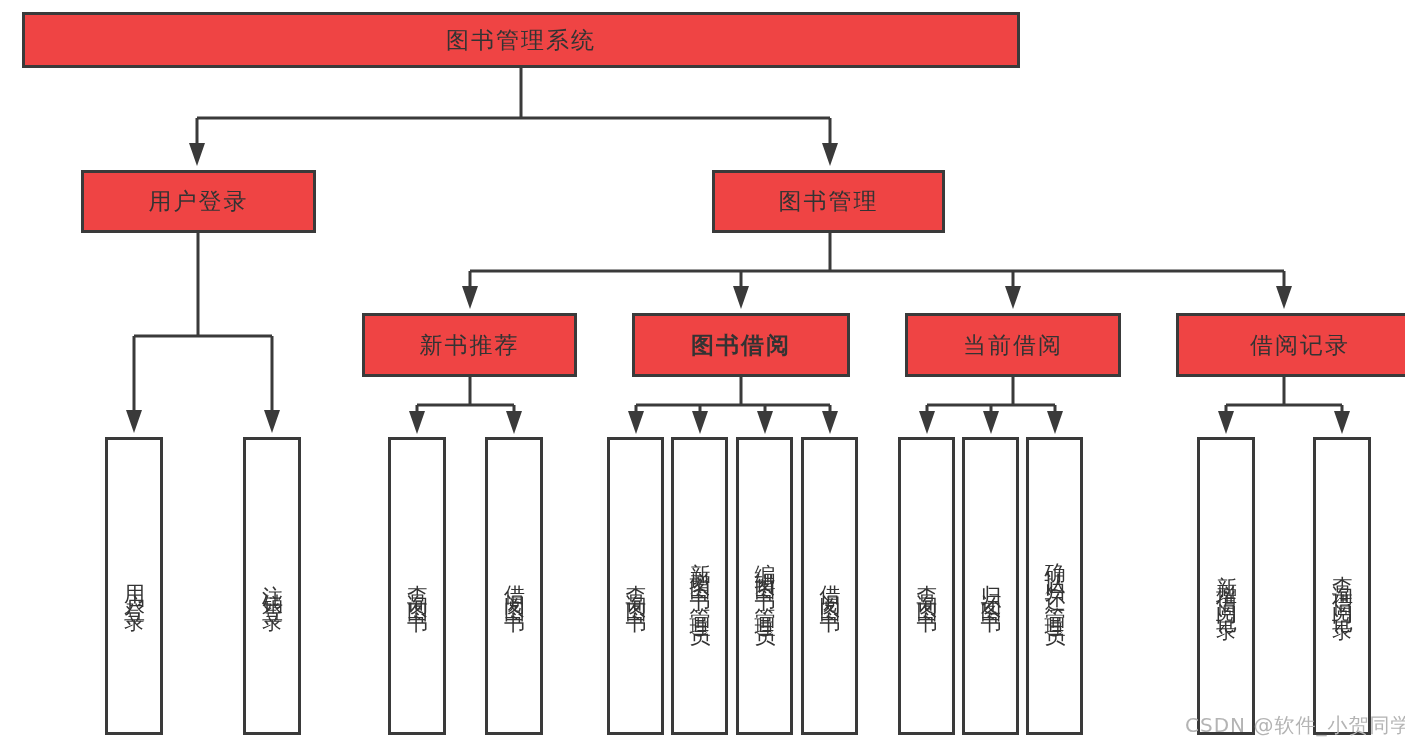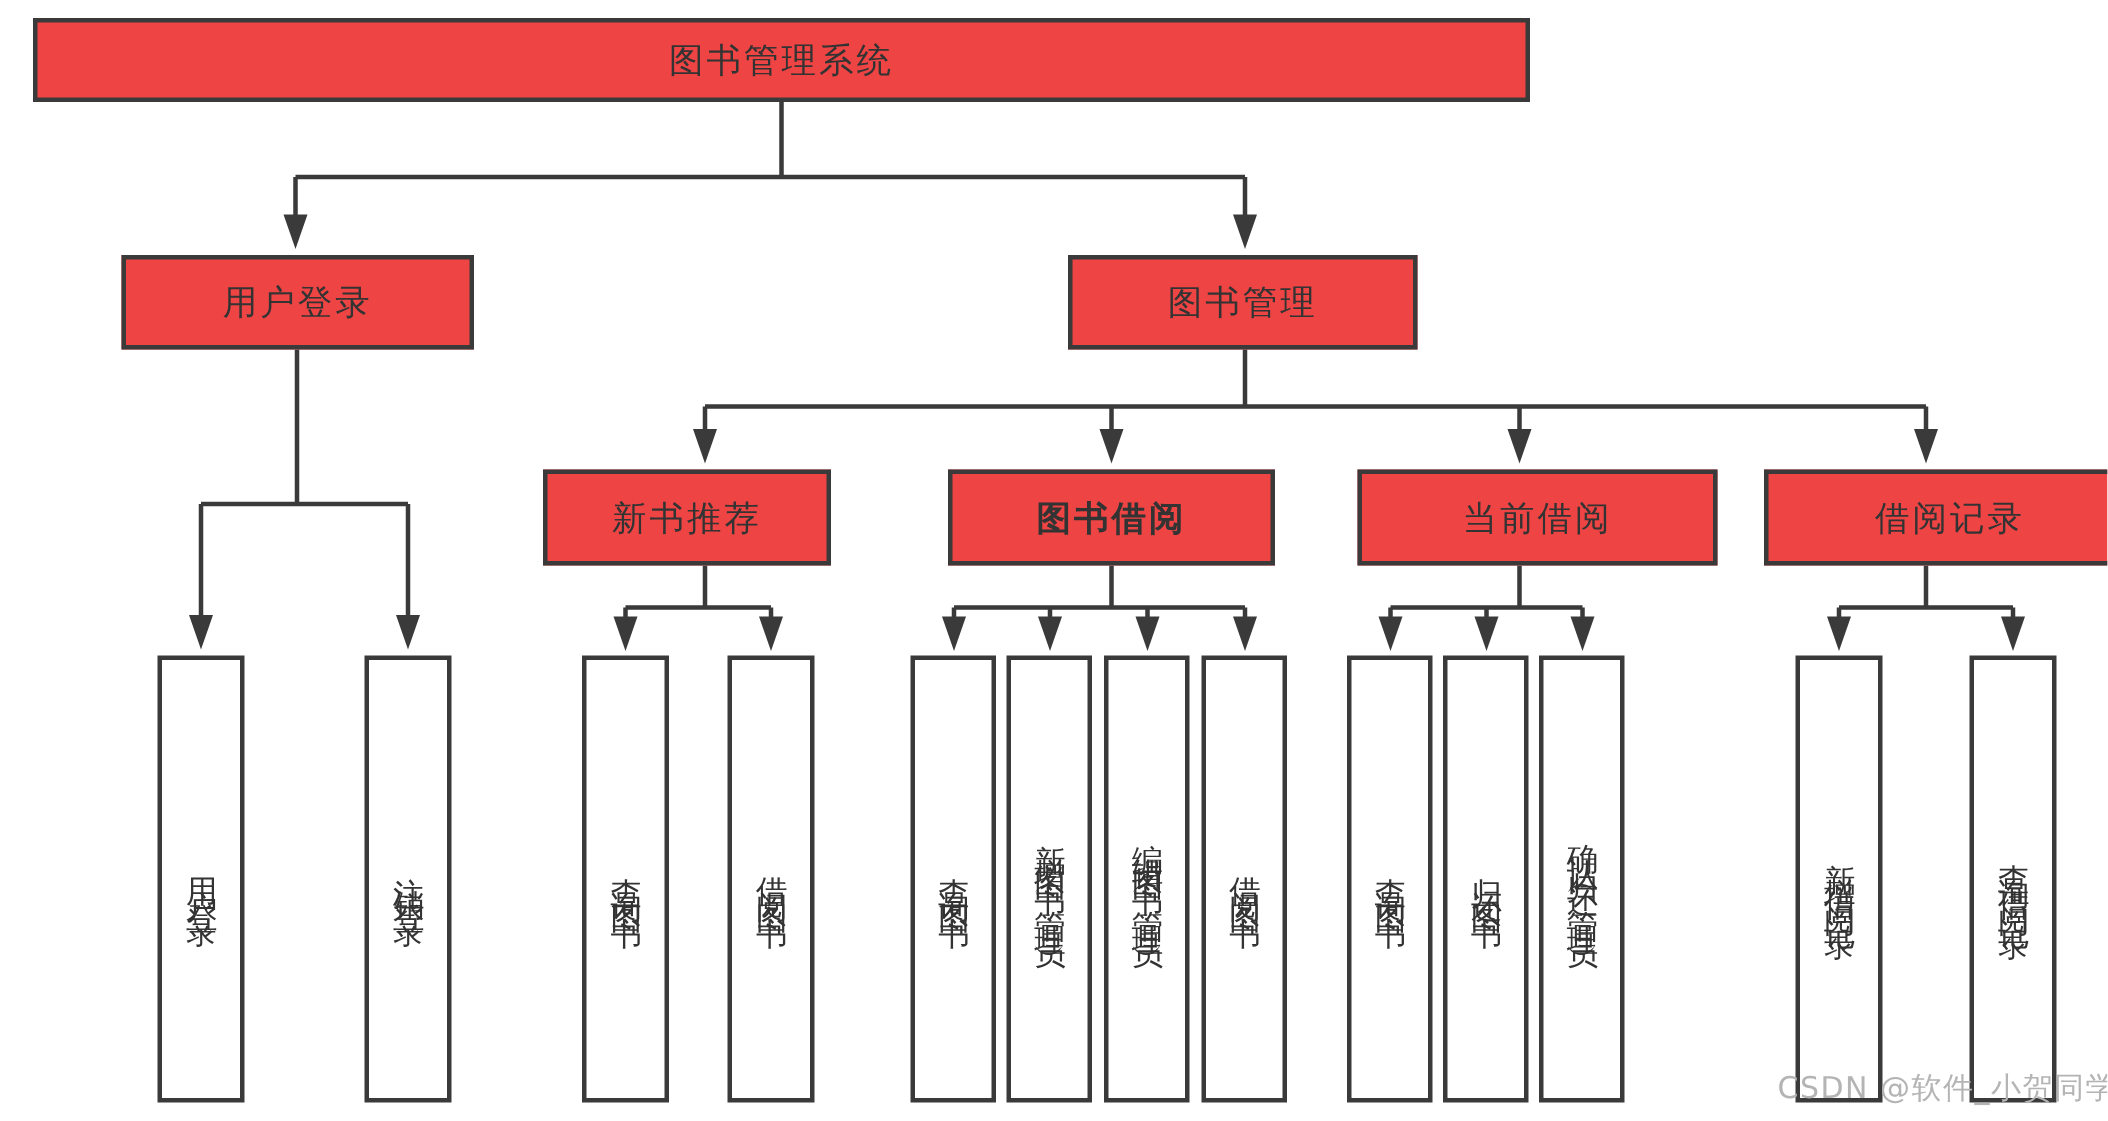--- a/index.html
+++ b/index.html
@@ -58,23 +58,23 @@
       <polygon points="1218,411 1234,411 1226,434"></polygon>
       <polygon points="1334,411 1350,411 1342,434"></polygon>
     </g>
   </svg>
 
   <div class="hbox" style="left:22px;top:12px;width:998px;height:56px;">图书管理系统</div>
 
   <div class="hbox" style="left:81px;top:170px;width:235px;height:63px;">用户登录</div>
   <div class="hbox" style="left:712px;top:170px;width:233px;height:63px;">图书管理</div>
 
-  <div class="hbox" style="left:362px;top:313px;width:192px;height:64px;">新书推荐</div>
+  <div class="hbox" style="left:362px;top:313px;width:215px;height:64px;">新书推荐</div>
   <div class="hbox" style="left:632px;top:313px;width:218px;height:64px;font-weight:bold;">图书借阅</div>
-  <div class="hbox" style="left:905px;top:313px;width:240px;height:64px;">当前借阅</div>
+  <div class="hbox" style="left:905px;top:313px;width:216px;height:64px;">当前借阅</div>
   <div class="hbox" style="left:1176px;top:313px;width:248px;height:64px;">借阅记录</div>
 
   <div class="vbox" style="left:105px;top:437px;width:58px;height:298px;">用户登录</div>
   <div class="vbox" style="left:243px;top:437px;width:58px;height:298px;">注销登录</div>
 
   <div class="vbox" style="left:388px;top:437px;width:58px;height:298px;">查询图书</div>
   <div class="vbox" style="left:485px;top:437px;width:58px;height:298px;">借阅图书</div>
 
   <div class="vbox" style="left:607px;top:437px;width:57px;height:298px;">查询图书</div>
   <div class="vbox" style="left:671px;top:437px;width:57px;height:298px;">新增图书（管理员）</div>

